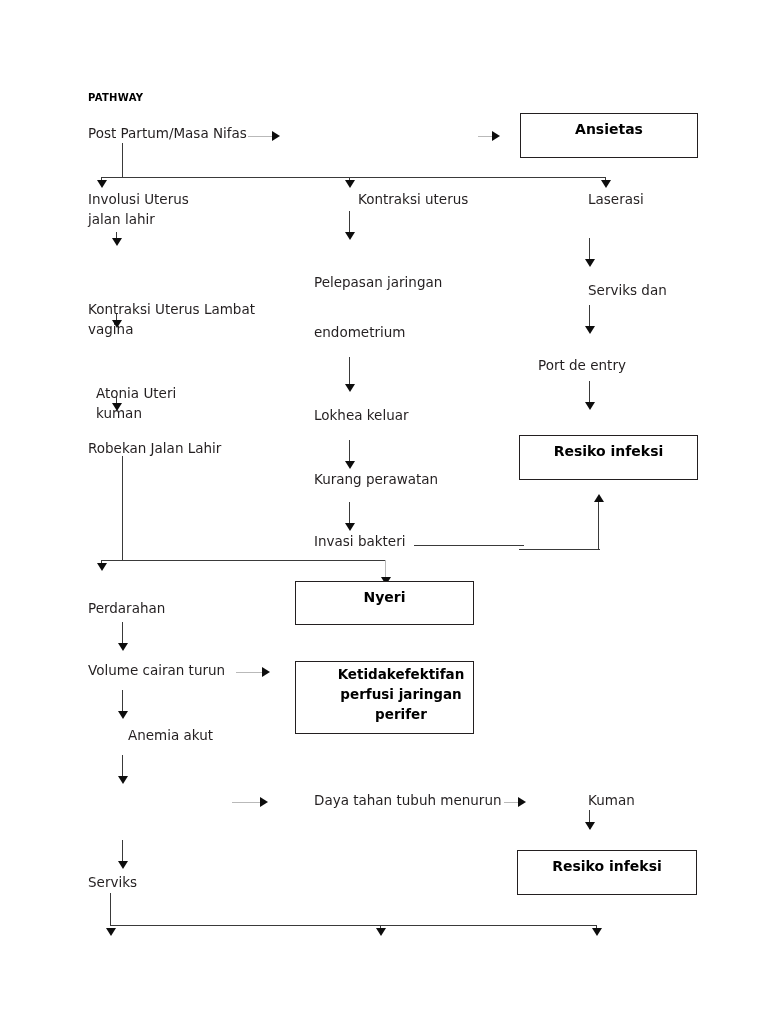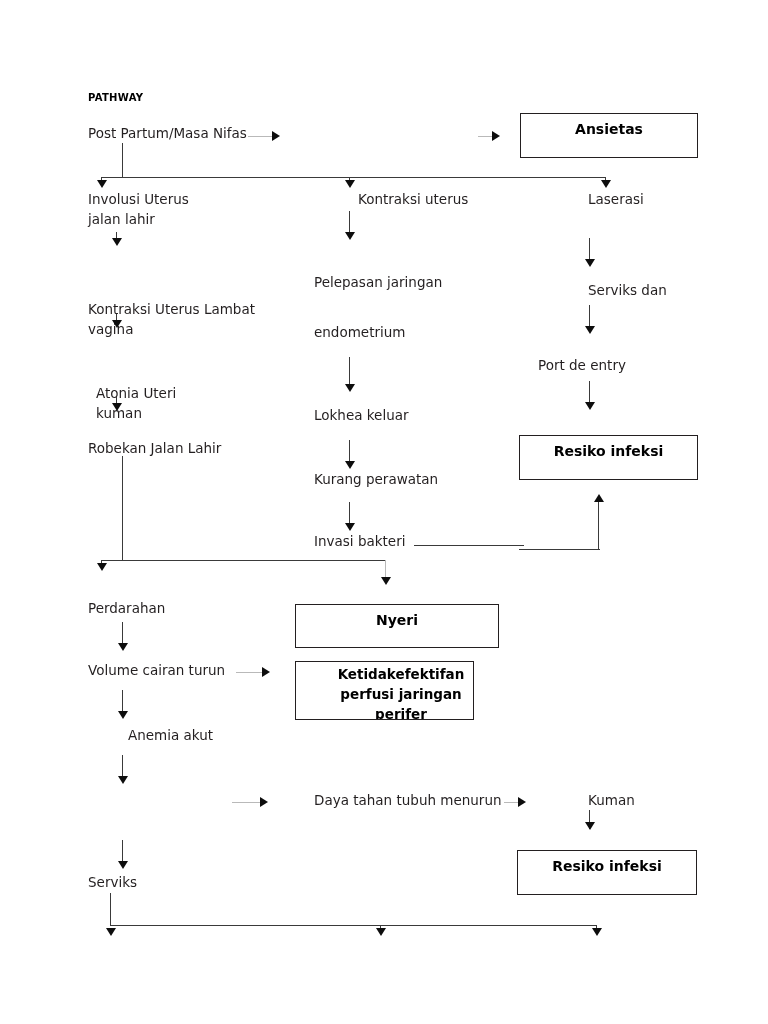--- a/index.html
+++ b/index.html
@@ -182,33 +182,33 @@
 
   <div class="vline" style="left:122px; top:456px; height:104px;"></div>
   <div class="hline" style="left:101px; top:560px; width:285px;"></div>
   <div class="vline" style="left:101px; top:560px; height:5px;"></div>
   <div class="ah-down" style="left:97px; top:563px;"></div>
   <div class="vline faint" style="left:385px; top:560px; height:20px;"></div>
   <div class="ah-down" style="left:381px; top:577px;"></div>
 
   <div class="node" style="left:88px; top:598px;">Perdarahan</div>
 
-  <div class="dbox" style="left:295px; top:604px; width:204px; height:44px;">
+  <div class="dbox" style="left:295px; top:581px; width:179px; height:44px;">
     <span class="dlabel">Nyeri</span>
   </div>
 
   <div class="vline" style="left:122px; top:622px; height:26px;"></div>
   <div class="ah-down" style="left:118px; top:643px;"></div>
 
   <div class="node" style="left:88px; top:660px;">Volume cairan turun</div>
 
   <div class="hline faint" style="left:236px; top:672px; width:30px;"></div>
   <div class="ah-right" style="left:262px; top:667px;"></div>
 
-  <div class="dbox" style="left:295px; top:661px; width:179px; height:59px;padding-left:33px;">
+  <div class="dbox" style="left:295px; top:661px; width:179px; height:73px;padding-left:33px;">
     <span class="dlabel" style="line-height:20px; padding-top:2px; font-size:13.5px;">Ketidakefektifan
 perfusi jaringan
 perifer</span>
   </div>
 
   <div class="vline" style="left:122px; top:690px; height:26px;"></div>
   <div class="ah-down" style="left:118px; top:711px;"></div>
 
   <div class="node" style="left:88px; top:725px;margin-left:40px;">Anemia akut</div>
 

